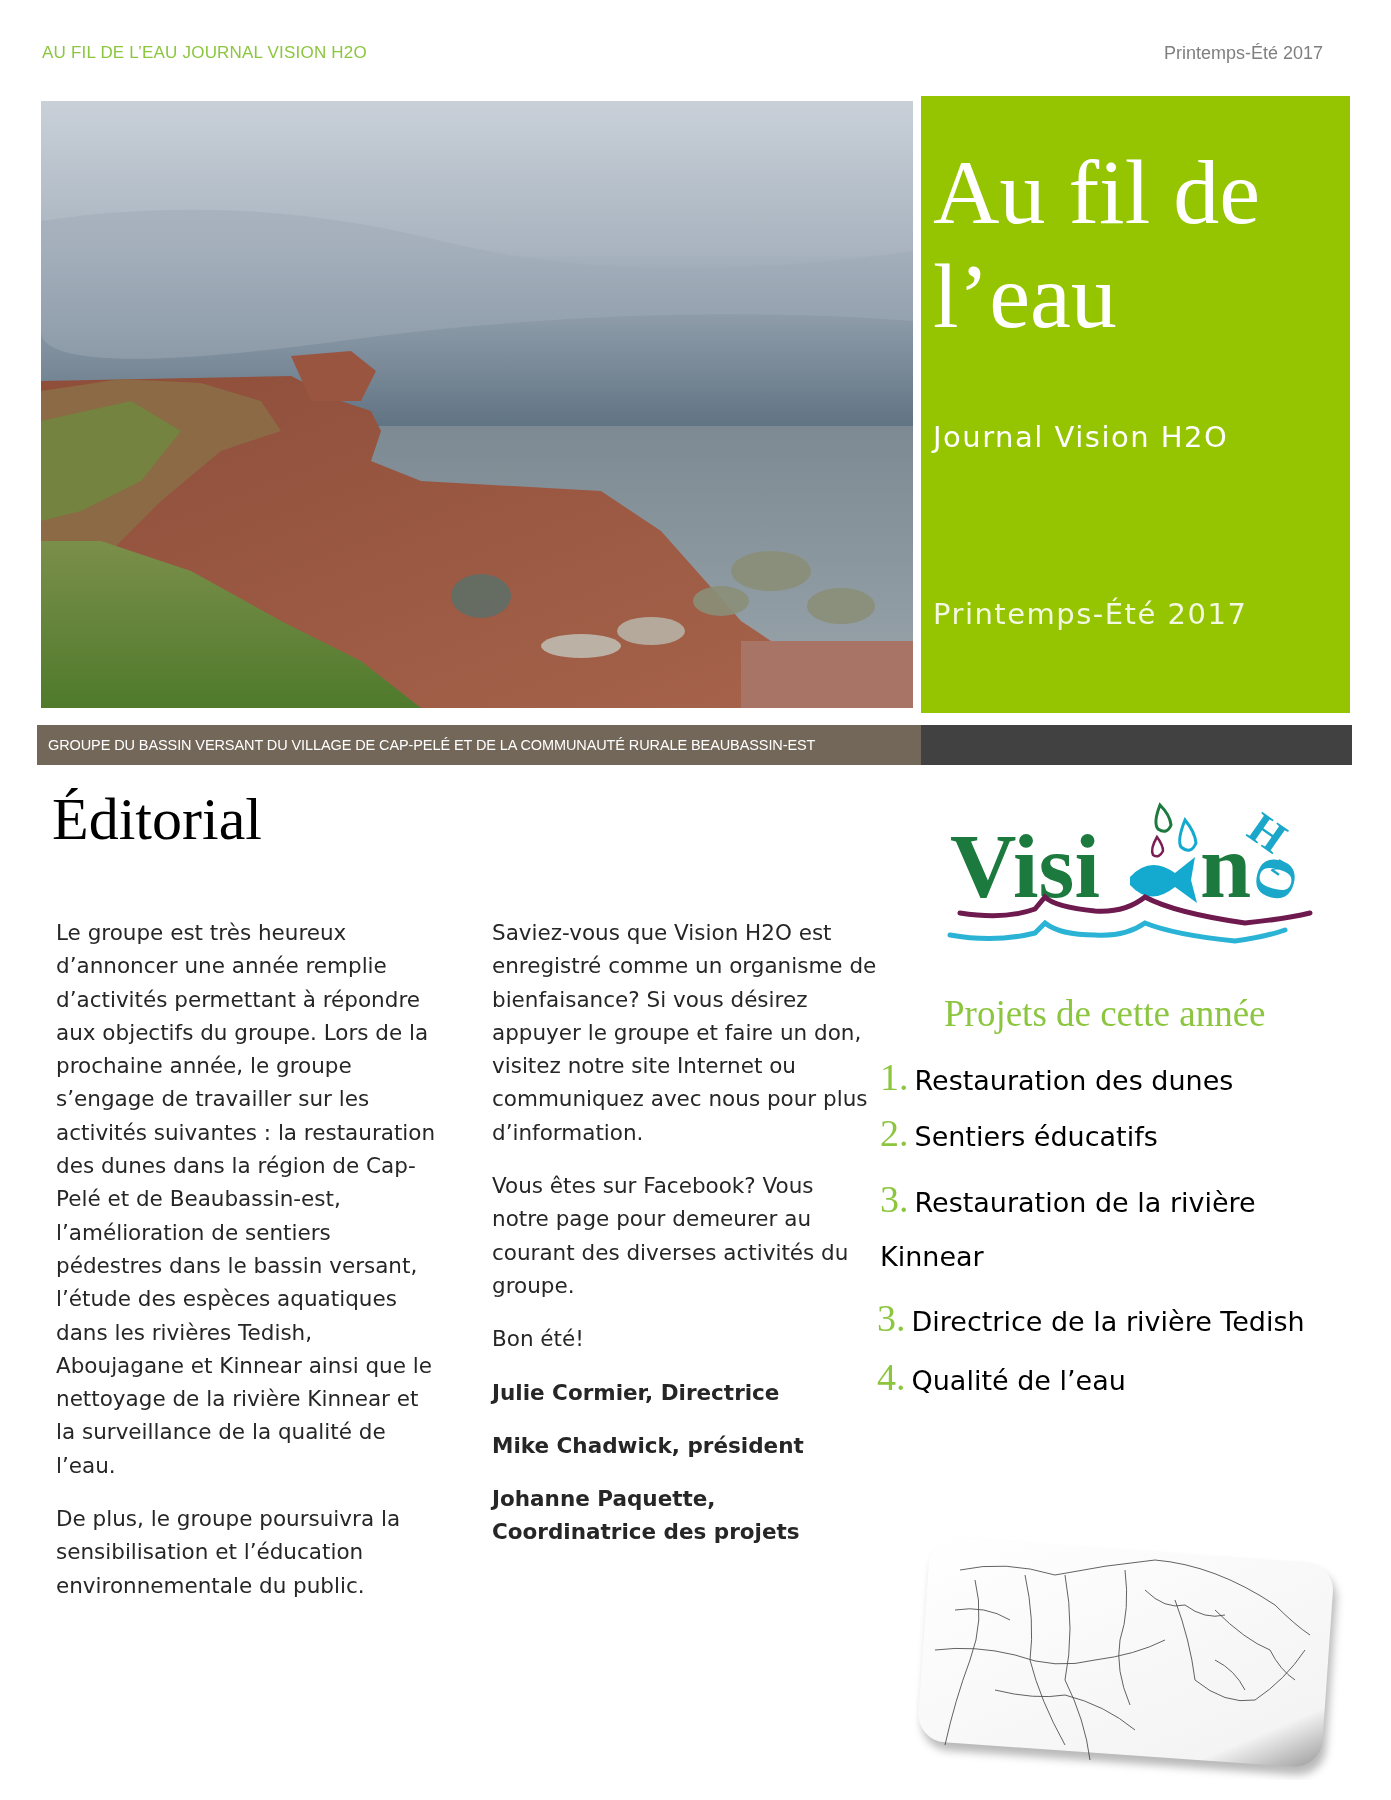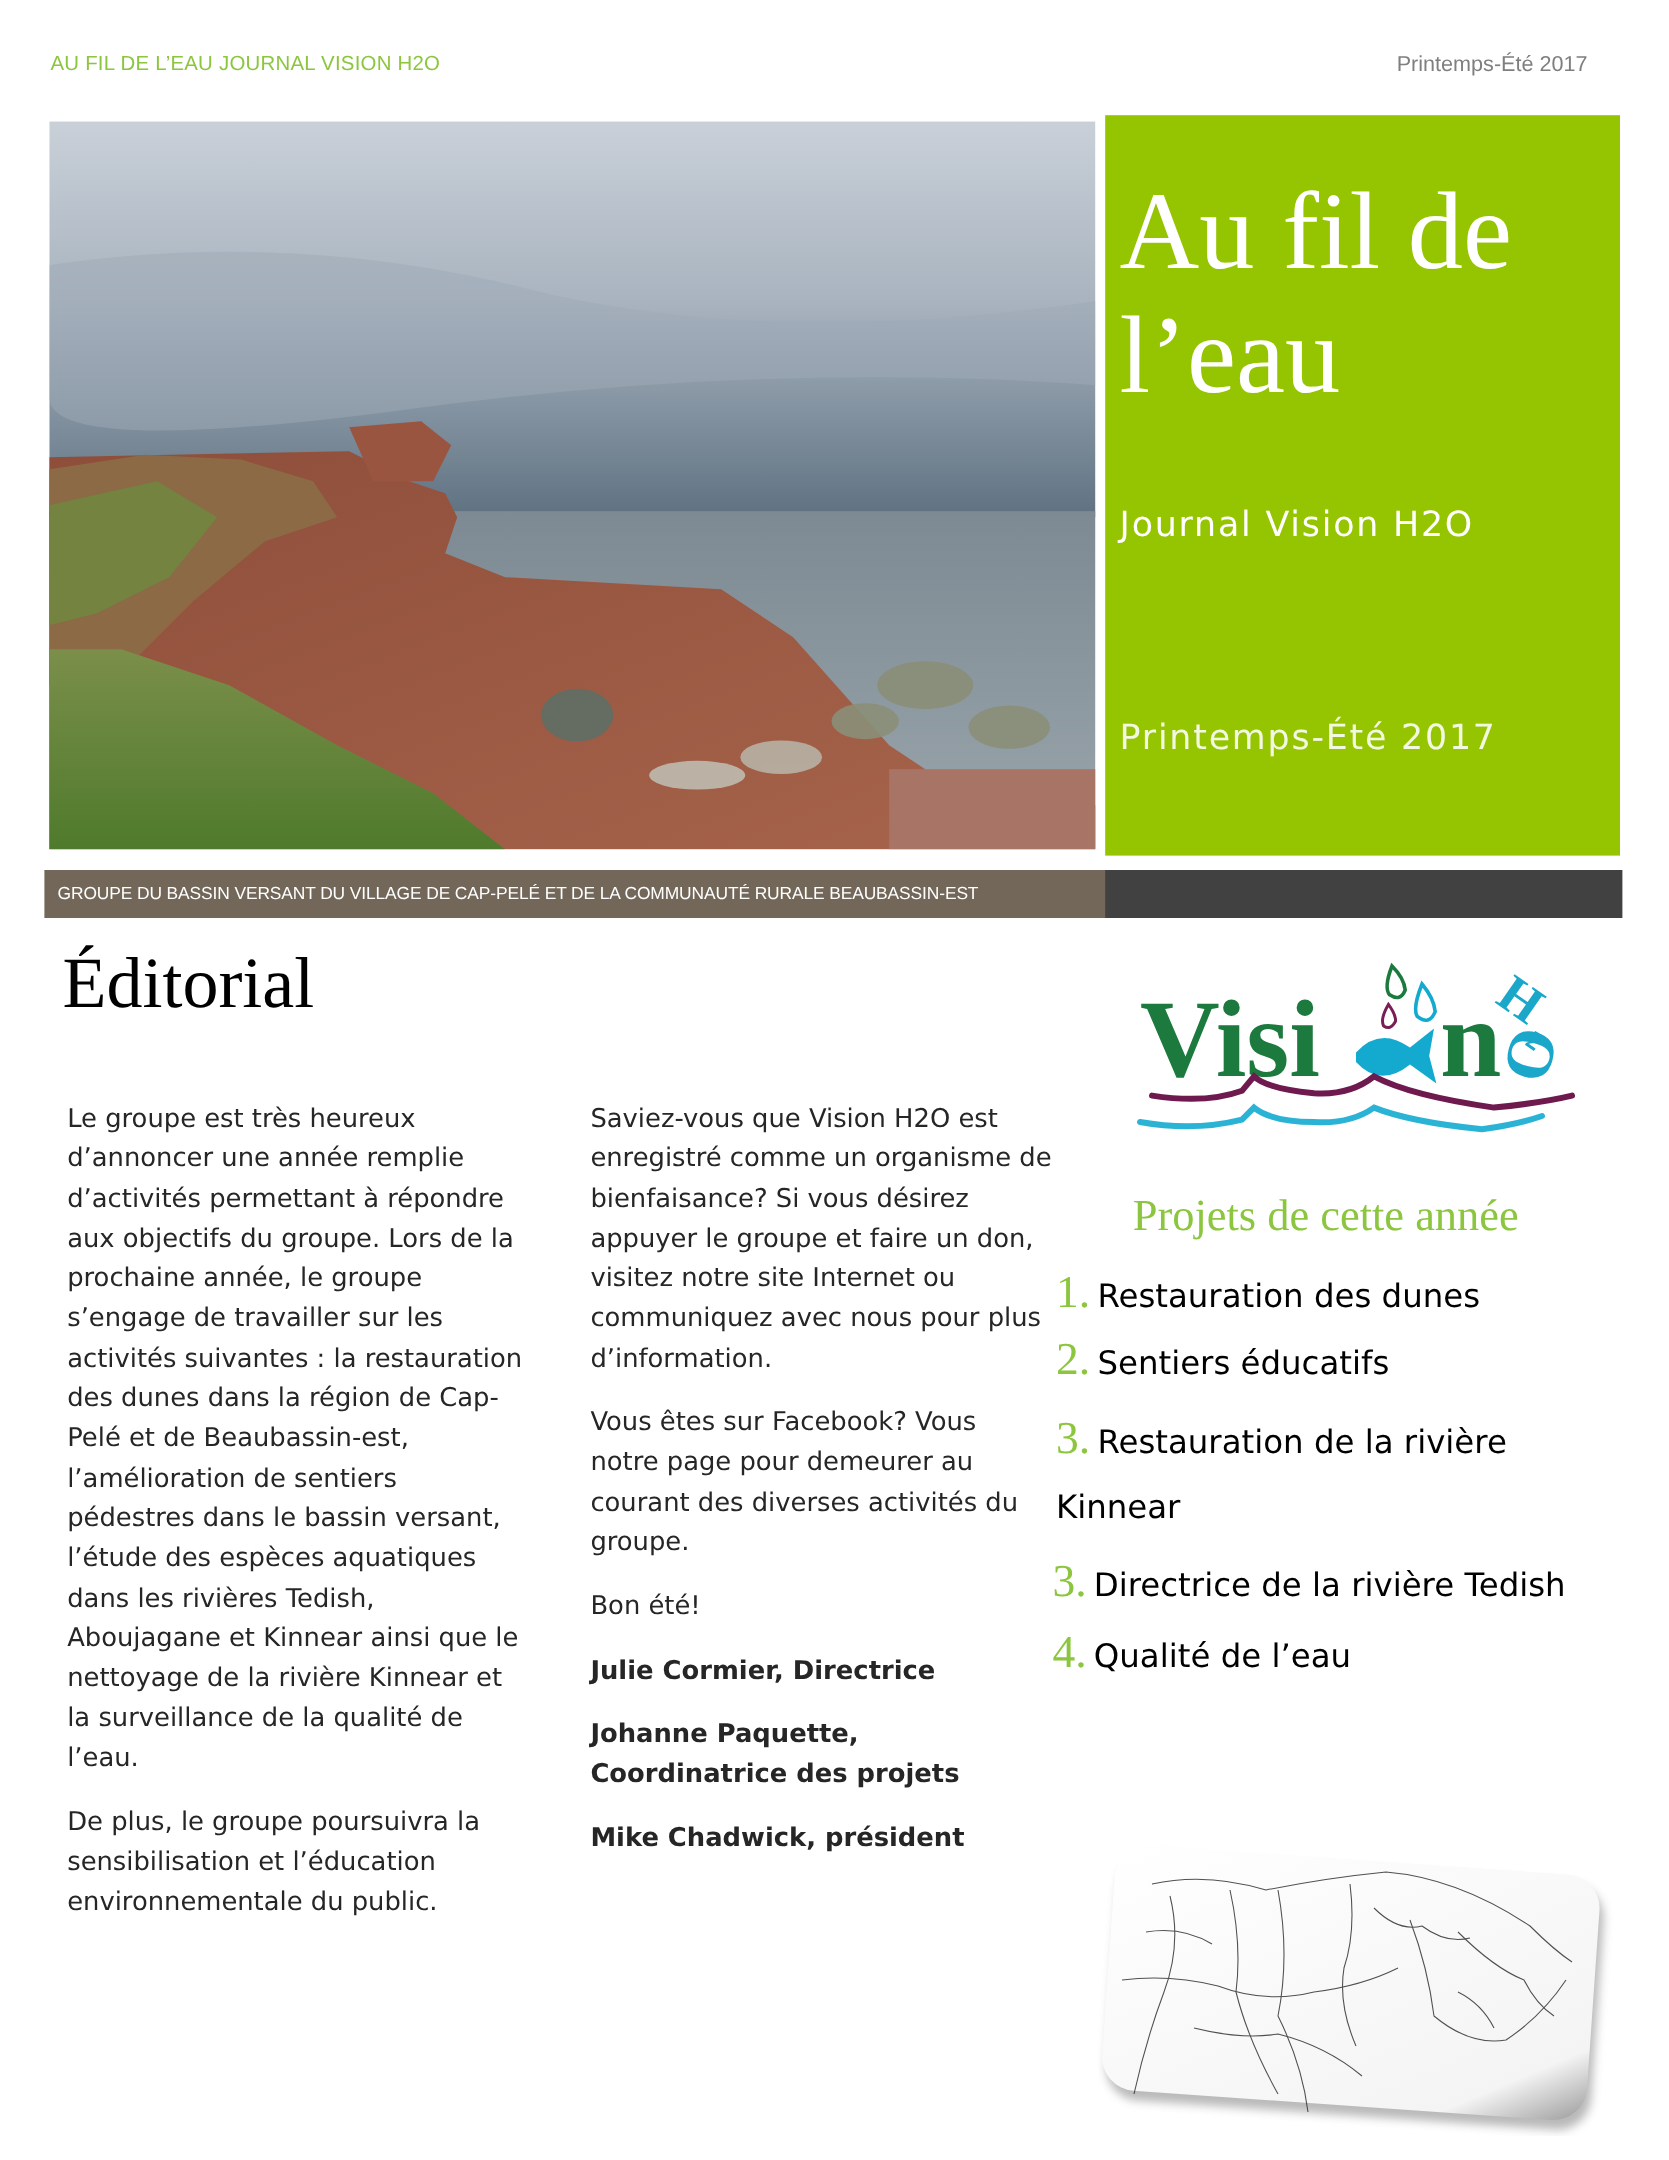--- a/index.html
+++ b/index.html
@@ -99,22 +99,22 @@
 <div class="abs col col-left">
   <p>Le groupe est très heureux d’annoncer une année remplie d’activités permettant à répondre aux objectifs du groupe.  Lors de la prochaine année, le groupe s’engage de travailler sur les activités suivantes : la restauration des dunes dans la région de Cap-Pelé et de Beaubassin-est, l’amélioration de sentiers pédestres dans le bassin versant, l’étude des espèces aquatiques dans les rivières Tedish, Aboujagane et Kinnear ainsi que le nettoyage de la rivière Kinnear et la surveillance de la qualité de l’eau.</p>
   <p>De plus, le groupe poursuivra la sensibilisation et l’éducation environnementale du public.</p>
 </div>
 
 <div class="abs col col-mid">
   <p>Saviez-vous que Vision H2O est enregistré comme un organisme de bienfaisance? Si vous désirez appuyer le groupe et faire un don, visitez notre site Internet ou communiquez avec nous pour plus d’information.</p>
   <p>Vous êtes sur Facebook? Vous notre page pour demeurer au courant des diverses activités du groupe.</p>
   <p>Bon été!</p>
   <p class="sig">Julie Cormier, Directrice</p>
+  <p class="sig">Mike Chadwick, président</p>
   <p class="sig">Johanne Paquette, Coordinatrice des projets</p>
-  <p class="sig">Mike Chadwick, président</p>
 </div>
 
 <div class="abs logo">
   <svg viewBox="0 0 370 165" width="370" height="165">
     <text x="5" y="112" font-family="Liberation Serif, serif" font-weight="bold" font-size="92" fill="#1d7a3e">Visi</text>
 
     <path d="M185 92 Q205 70 230 88 L250 72 L246 95 L252 118 L230 102 Q205 122 185 100 Z" fill="#14aad0"></path>
     <text x="255" y="112" font-family="Liberation Serif, serif" font-weight="bold" font-size="92" fill="#1d7a3e">n</text>
 
     <path d="M215 20 Q208 38 213 44 Q222 50 226 40 Q225 30 215 20Z" fill="none" stroke="#1d7a3e" stroke-width="3"></path>

